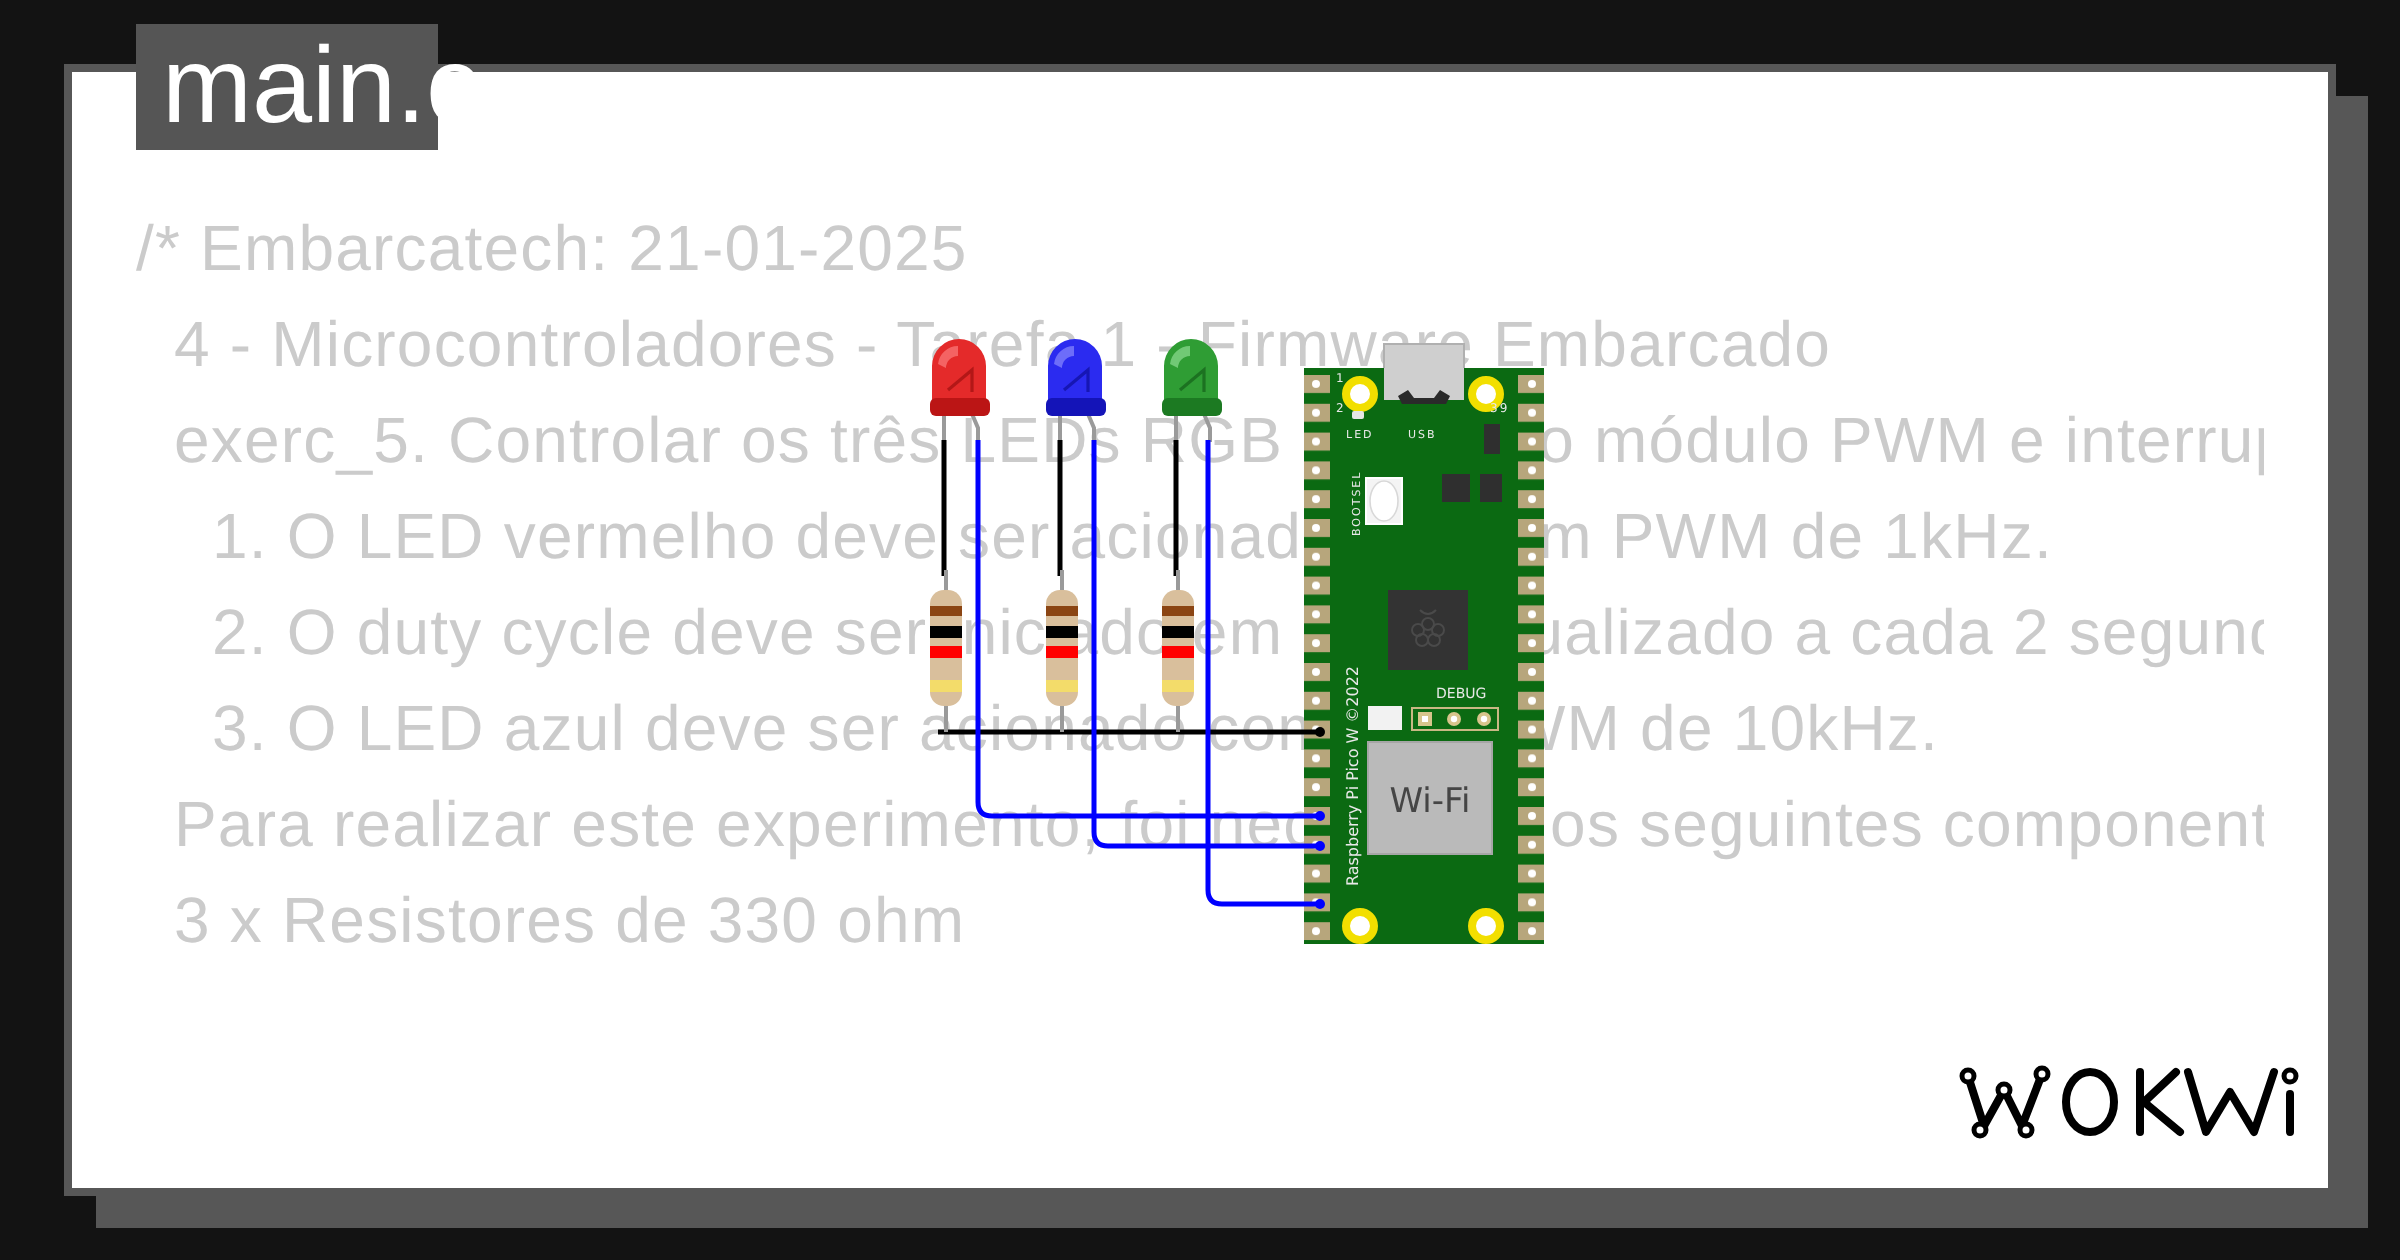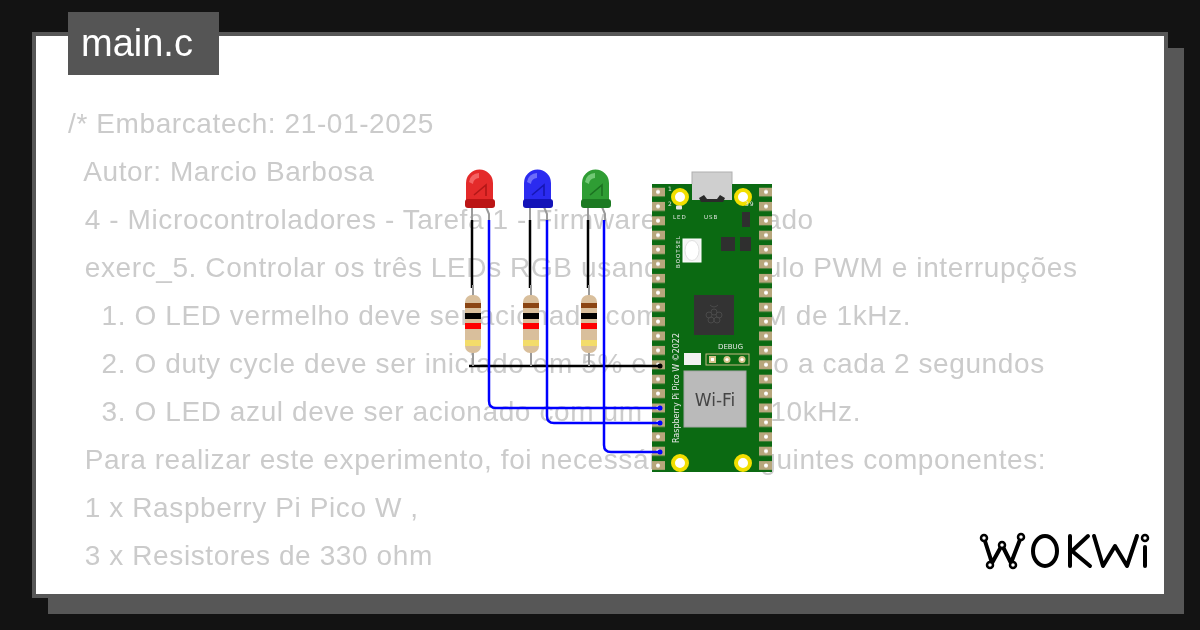--- a/index.html
+++ b/index.html
@@ -8,53 +8,51 @@
     background: #131313;
     font-family: "Liberation Sans", sans-serif;
   }
   .panel {
     position: absolute; left: 32px; top: 32px; width: 1136px; height: 566px;
     box-sizing: border-box; border: 4px solid #575757; background: #ffffff;
     box-shadow: 16px 16px 0 0 #575757;
   }
   .tab {
     position: absolute; left: 68px; top: 12px; width: 151px; height: 63px;
-    background: #555555; color: #ffffff; font-size: 38px; line-height: 63px;
+    background: #555555; color: #ffffff; font-size: 54px; line-height: 63px;
     box-sizing: border-box; padding-left: 13px; white-space: pre;
     font-family: "Liberation Sans", sans-serif;
   }
   .code {
     position: absolute; left: 68px; top: 100px; width: 1064px; height: 494px;
     overflow: hidden;
   }
   .code-line {
-    display: block; height: 48px; line-height: 48px; font-size: 28px;
+    display: block; height: 48px; line-height: 48px; font-size: 32px;
     letter-spacing: 0.6px; color: #cbcbcb; white-space: pre;
     font-family: "Liberation Sans", sans-serif;
   }
   svg.circuit { position: absolute; left: 0; top: 0; width: 1200px; height: 630px; }
   .silk { font-family: "DejaVu Sans", sans-serif; fill: #e8e8e8; }
 </style>
 </head>
 <body>
 
 <div class="panel"></div>
 
 <div class="tab">main.c</div>
 
 <div class="code">
   <span class="code-line">/* Embarcatech: 21-01-2025</span>
-  <span class="code-line">  Autor: Marcio Barbosa</span>
   <span class="code-line">  4 - Microcontroladores - Tarefa 1 - Firmware Embarcado</span>
   <span class="code-line">  exerc_5. Controlar os três LEDs RGB usando o módulo PWM e interrupções</span>
   <span class="code-line">    1. O LED vermelho deve ser acionado com um PWM de 1kHz.</span>
   <span class="code-line">    2. O duty cycle deve ser iniciado em 5% e atualizado a cada 2 segundos</span>
   <span class="code-line">    3. O LED azul deve ser acionado com um PWM de 10kHz.</span>
   <span class="code-line">  Para realizar este experimento, foi necessário os seguintes componentes:</span>
-  <span class="code-line">  1 x Raspberry Pi Pico W ,</span>
   <span class="code-line">  3 x Resistores de 330 ohm</span>
 </div>
 
 <svg class="circuit" viewBox="0 0 1200 630" xmlns="http://www.w3.org/2000/svg">
   <defs>
     <pattern id="padL" patternUnits="userSpaceOnUse" x="652" y="187.5" width="13" height="14.4">
       <rect x="0" y="0" width="13" height="9" fill="#b7a67c"></rect>
       <circle cx="6" cy="4.5" r="2" fill="#ffffff"></circle>
     </pattern>
     <pattern id="padR" patternUnits="userSpaceOnUse" x="759" y="187.5" width="13" height="14.4">

